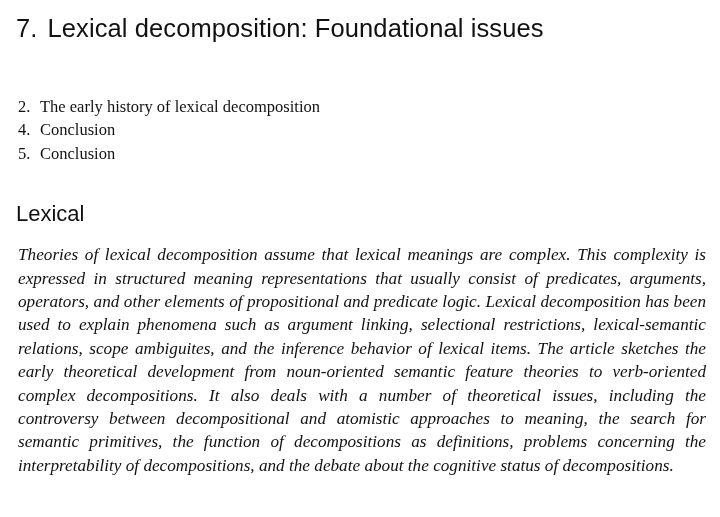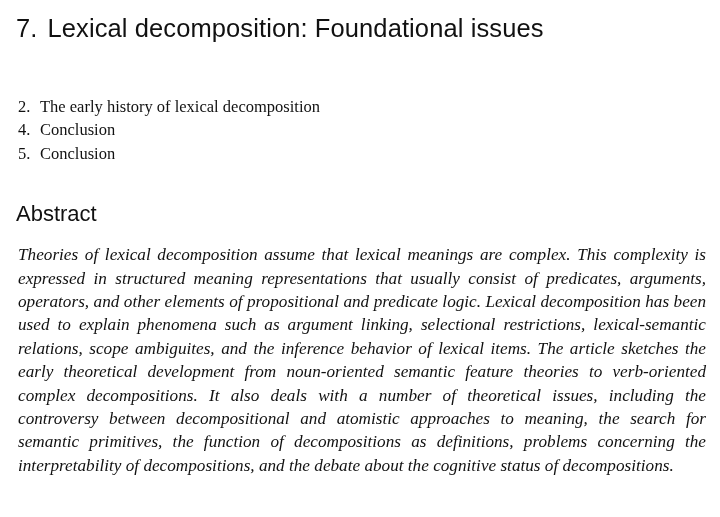--- a/index.html
+++ b/index.html
@@ -80,19 +80,19 @@
   <h1 class="chapter-title">
     <span class="chapter-num">7.</span><span>Lexical decomposition: Foundational issues</span>
   </h1>
 
   <ul class="toc">
     <li><span class="num">2.</span><span>The early history of lexical decomposition</span></li>
     <li><span class="num">4.</span><span>Conclusion</span></li>
     <li><span class="num">5.</span><span>Conclusion</span></li>
   </ul>
 
-  <h2 class="section-heading">Abstract</h2>
+  <h2 class="section-heading">Lexical</h2>
 
   <div class="abstract">
     <p>Theories of lexical decomposition assume that lexical meanings are complex. This complexity is expressed in structured meaning representations that usually consist of predicates, arguments, operators, and other elements of propositional and predicate logic. Lexical decomposition has been used to explain phenomena such as argument linking, selectional restrictions, lexical-semantic relations, scope ambiguites, and the inference behavior of lexical items. The article sketches the early theoretical development from noun-oriented semantic feature theories to verb-oriented complex decompositions. It also deals with a number of theoretical issues, including the controversy between decompositional and atomistic approaches to meaning, the search for semantic primitives, the function of decompositions as definitions, problems concerning the interpretability of decompositions, and the debate about the cognitive status of decompositions.</p>
   </div>
 
 </div>
 
 </body></html>

